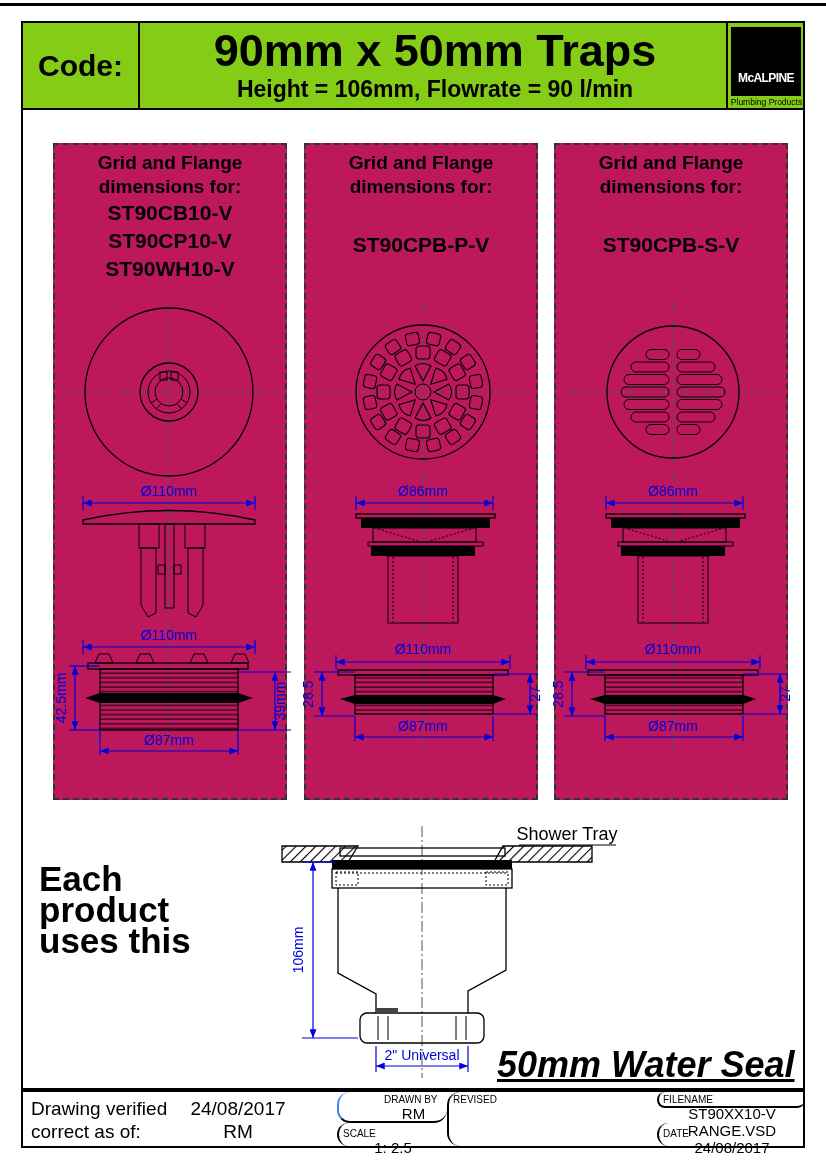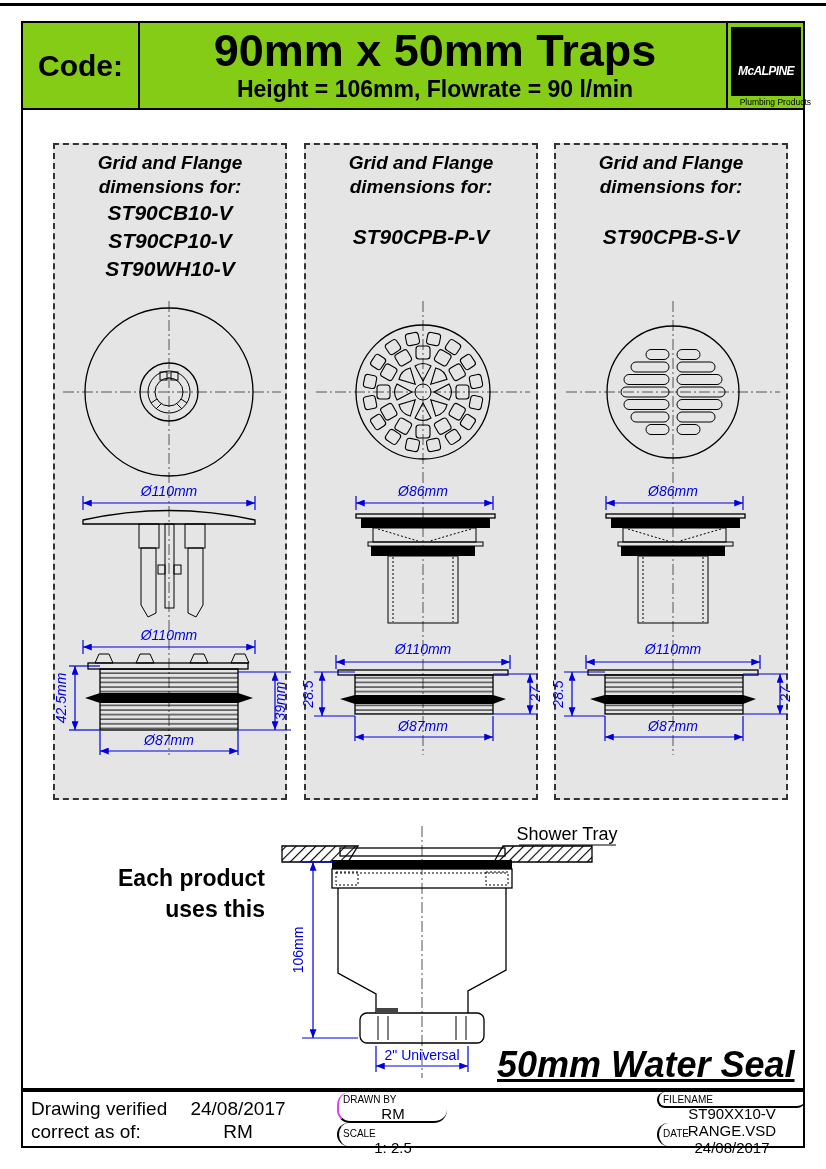--- a/index.html
+++ b/index.html
@@ -8,33 +8,33 @@
   .topline { position:absolute; left:0; top:3px; width:826px; height:3px; background:#000; }
 
   
   .header { position:absolute; left:21px; top:21px; width:784px; height:89px; border:2px solid #000; box-sizing:border-box; background:#84cc16; }
   .code-box { position:absolute; left:0; top:0; width:117px; height:100%; border-right:2px solid #000; box-sizing:border-box; display:flex; align-items:center; justify-content:center; font-size:30px; font-weight:bold; }
   .title-box { position:absolute; left:117px; width:590px; top:0; height:100%; text-align:center; }
   .title { font-size:45px; font-weight:bold; line-height:50px; margin-top:3px; }
   .subtitle { font-size:23px; font-weight:bold; line-height:26px; }
   .logo-box { position:absolute; right:0; top:0; width:77px; height:100%; border-left:2px solid #000; box-sizing:border-box; }
   .logo-square { position:absolute; left:3px; top:4px; width:70px; height:69px; background:#000; display:flex; align-items:flex-end; justify-content:center; }
-  .logo-text { color:#fff; font-weight:bold; font-style:italic; font-size:12px; letter-spacing:-0.6px; padding-bottom:18px; white-space:nowrap; }
-  .logo-sub { position:absolute; left:-6px; width:89px; bottom:1px; text-align:right; font-size:8.5px; color:#000; white-space:nowrap; }
+  .logo-text { color:#fff; font-weight:bold; font-size:12px; letter-spacing:-0.6px; padding-bottom:11px; white-space:nowrap; }
+  .logo-sub { position:absolute; left:-6px; width:89px; bottom:1px; text-align:center; font-size:8.5px; color:#000; white-space:nowrap; }
 
   
   .main { position:absolute; left:21px; top:108px; width:784px; height:982px; border:2px solid #000; box-sizing:border-box; background:#fff; }
-  .panel { position:absolute; top:33px; height:657px; border:2px dashed #333; box-sizing:border-box; text-align:center; background:#e5e5e5;font-style:italic; }
+  .panel { position:absolute; top:33px; height:657px; border:2px dashed #333; box-sizing:border-box; text-align:center; background:#be185d; }
   .panel-h { font-size:19px; font-weight:bold; line-height:24px; margin-top:6px; }
   .panel-codes { font-size:21px; font-weight:bold; line-height:28px; }
-  .panel-codes.single { margin-top:24px; }
+  .panel-codes.single { margin-top:32px; }
   .panel svg.drawing { position:absolute; left:0; top:150px; }
   svg { overflow:visible; }
 
-  .note { position:absolute; left:32px; top:753px; width:210px; text-align:right; font-size:23px; font-weight:bold; line-height:31px; }
+  .note { position:absolute; left:16px; top:753px; width:210px; text-align:left; font-size:35px; font-weight:bold; line-height:31px; }
   .waterseal { position:absolute; left:474px; top:934px; width:240px; text-align:center; font-size:36px; font-weight:bold; font-style:italic; text-decoration:underline; white-space:nowrap; }
   .trapsvg { position:absolute; left:249px; top:710px; }
 
   
   .k  { stroke:#000; fill:none; stroke-width:1.3; }
   .kt { stroke:#000; fill:none; stroke-width:1; }
   .cl { stroke:#555; fill:none; stroke-width:1; stroke-dasharray:11 3 2 3; }
   .dot { stroke:#000; fill:none; stroke-width:1; stroke-dasharray:2 2; }
   .blk { fill:#000; stroke:none; }
   .dim { stroke:#0000DD; fill:none; stroke-width:1.2; }
@@ -42,21 +42,21 @@
   .bk { fill:#000; font-size:18px; font-family:"Liberation Sans", sans-serif; }
 
   
   .footer { position:absolute; left:21px; top:1090px; width:784px; height:58px; border:2px solid #000; box-sizing:border-box; background:#fff; }
   .fcell { position:absolute; box-sizing:border-box;border-radius:13px; }
   .flabel { font-size:10px; padding:2px 0 0 4px; }
   .fval { font-size:15px; text-align:center; }
   .f-left { left:0; top:0; width:314px; height:100%; }
   .f-verify-label { position:absolute; left:8px; top:5px; font-size:19px; line-height:23px; }
   .f-verify-val { position:absolute; left:130px; top:5px; width:170px; text-align:center; font-size:19px; line-height:23px; }
-  .f-drawn { left:314px; top:0; width:110px; height:31px; border-left:2px solid #d946ef; border-bottom:2px solid #000; }
+  .f-drawn { left:314px; top:0; width:110px; height:31px; border-left:2px solid #3b82f6; border-bottom:2px solid #000;padding-left:41px; }
   .f-scale { left:314px; top:31px; width:110px; height:23px; border-left:2px solid #000; }
   .f-revised { left:424px; top:0; width:210px; height:100%; border-left:2px solid #000; }
   .f-filename { left:634px; top:0; width:148px; height:16px; border-left:2px solid #000; border-bottom:2px solid #000; }
   .f-date { left:634px; top:31px; width:148px; height:23px; border-left:2px solid #000; }
 </style>
 </head>
 <body>
 
 <div class="page">
   <div class="topline"></div>
@@ -407,20 +407,23 @@
       </div>
     </div>
     <div class="fcell f-drawn">
       <div class="flabel">DRAWN BY</div>
       <div class="fval">RM</div>
     </div>
     <div class="fcell f-scale">
       <div class="flabel" style="display:inline-block">SCALE</div>
       <div class="fval" style="margin-top:-2px">1: 2.5</div>
     </div>
+    <div class="fcell f-revised">
+      <div class="flabel">REVISED</div>
+    </div>
     <div class="fcell f-filename">
       <div class="flabel">FILENAME</div>
       <div class="fval">ST90XX10-V RANGE.VSD</div>
     </div>
     <div class="fcell f-date">
       <div class="flabel" style="display:inline-block">DATE</div>
       <div class="fval" style="margin-top:-2px">24/08/2017</div>
     </div>
   </div>
 </div>

